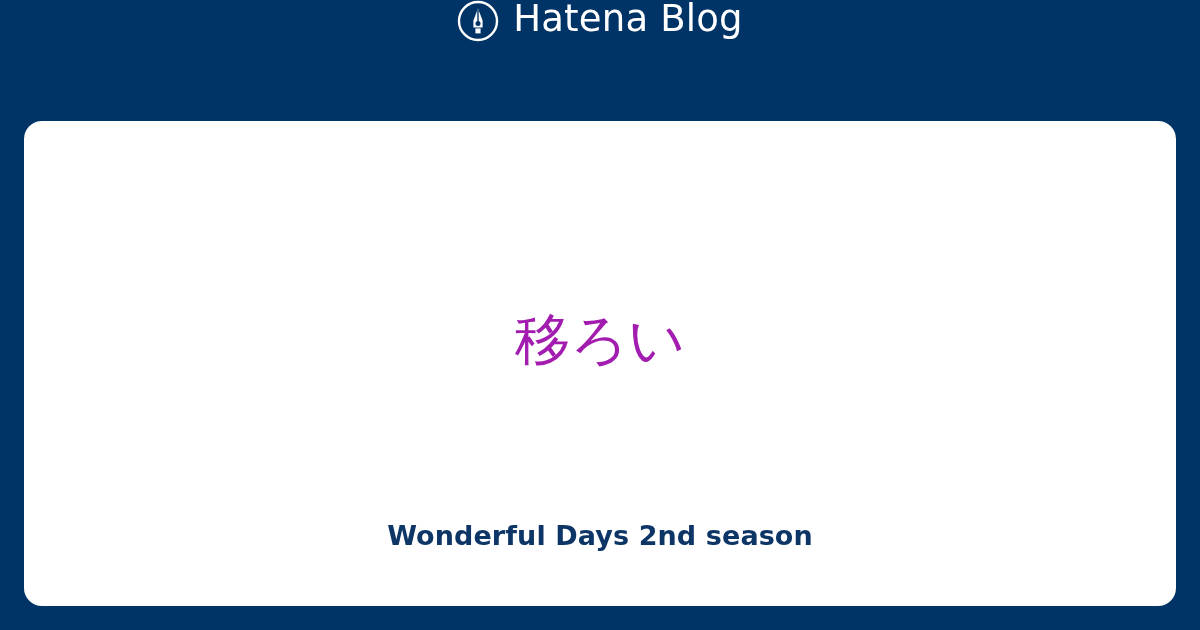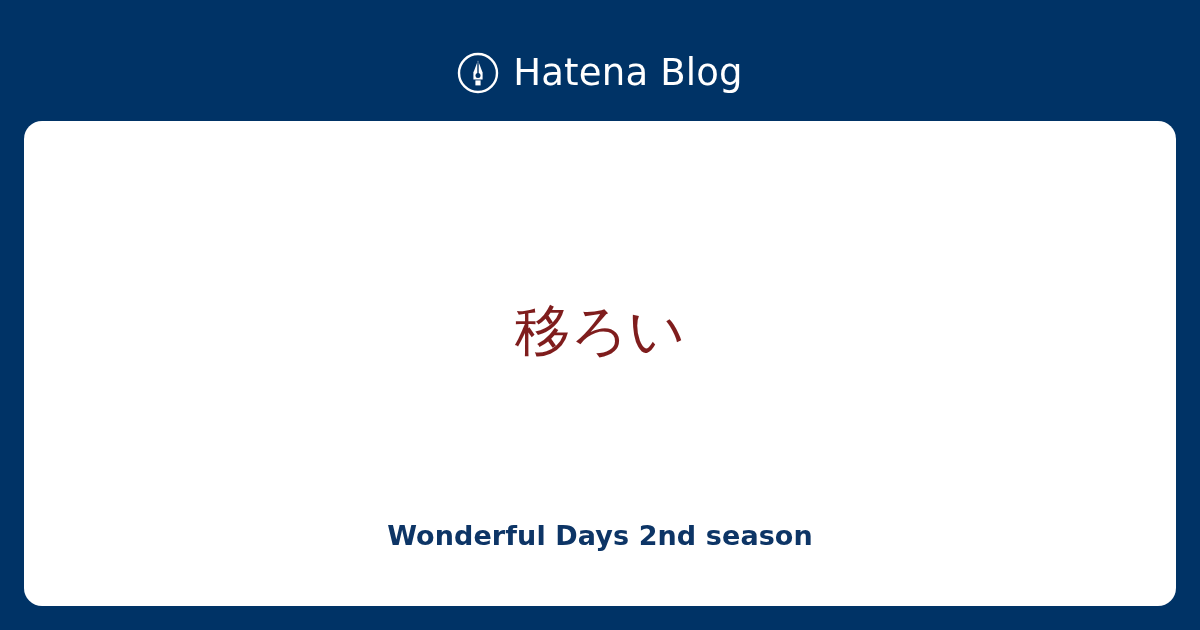--- a/index.html
+++ b/index.html
@@ -24,25 +24,23 @@
     display: flex;
     flex-direction: column;
     align-items: center;
   }
 
   
   .brand-header {
     height: 121px;
     width: 100%;
     display: flex;
-    align-items: center;
     justify-content: center;
     gap: 14px;
     flex: 0 0 auto;
-    margin-top: 12px;
   }
 
   .brand-logo-icon {
     width: 42px;
     height: 42px;
     display: block;
     flex: 0 0 auto;
   }
 
   .brand-name {
@@ -69,23 +67,23 @@
     flex-direction: column;
     align-items: center;
     justify-content: flex-start;
   }
 
   .entry-title {
     position: absolute;
     left: 0;
     right: 0;
     top: 172px;
-    margin: 4px;
+    margin: 13px;
     text-align: center;
-    color: #7f1d1d;
+    color: #a21caf;
     font-size: 56px;
     line-height: 1.22;
     font-weight: 400;
     font-family: "DejaVu Sans", "Liberation Sans", sans-serif;
     padding: 0 60px;
     box-sizing: border-box;
     word-break: break-word;
   }
 
   .entry-blog-name {

